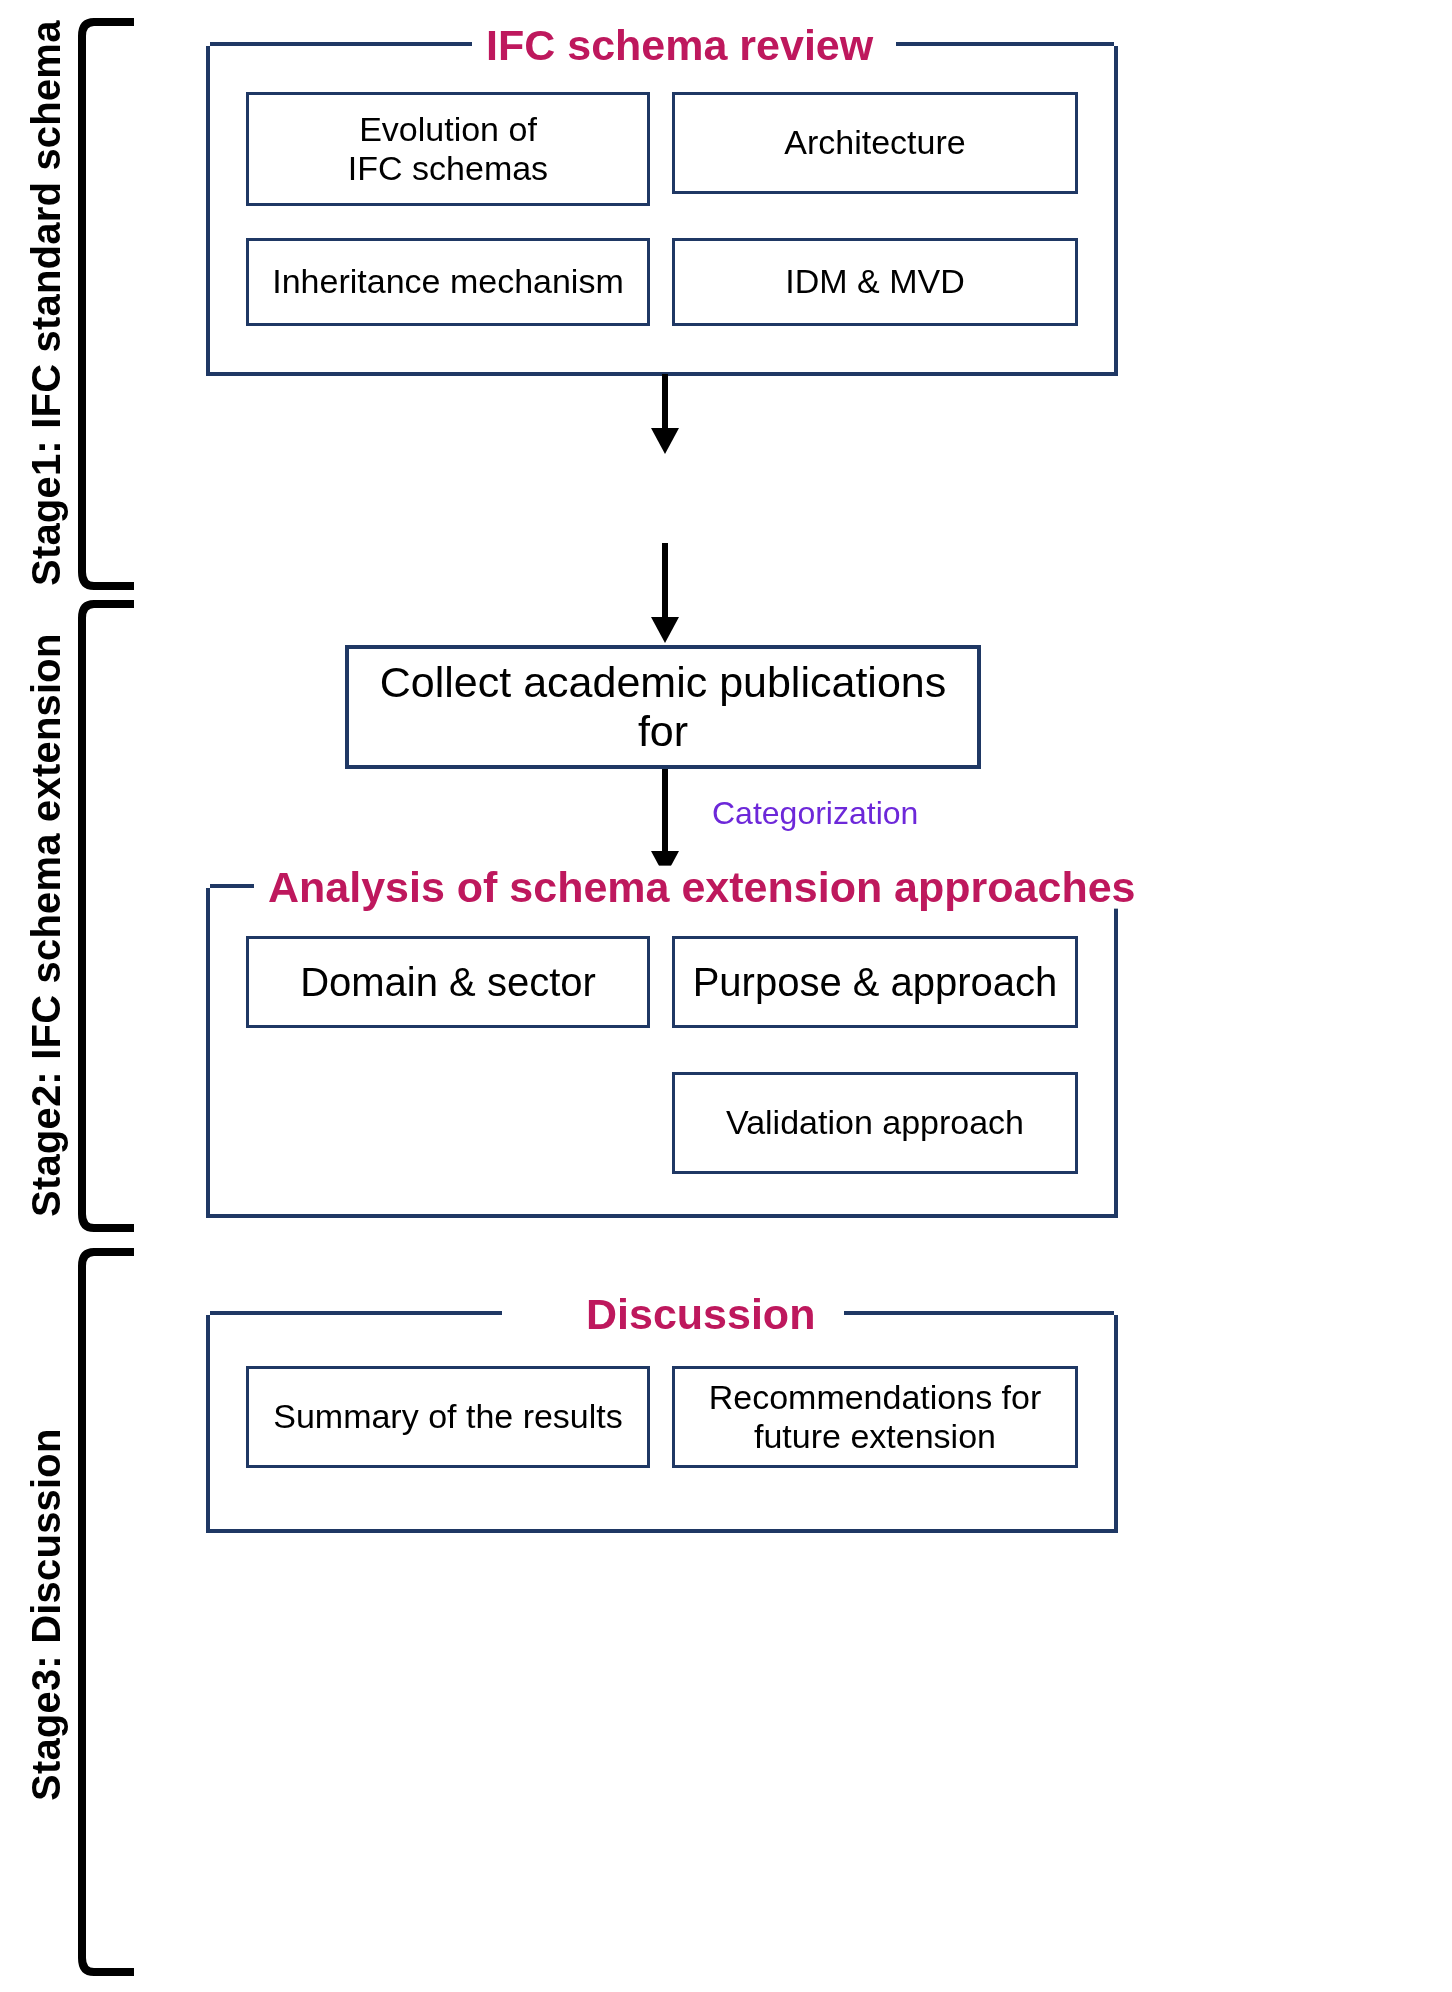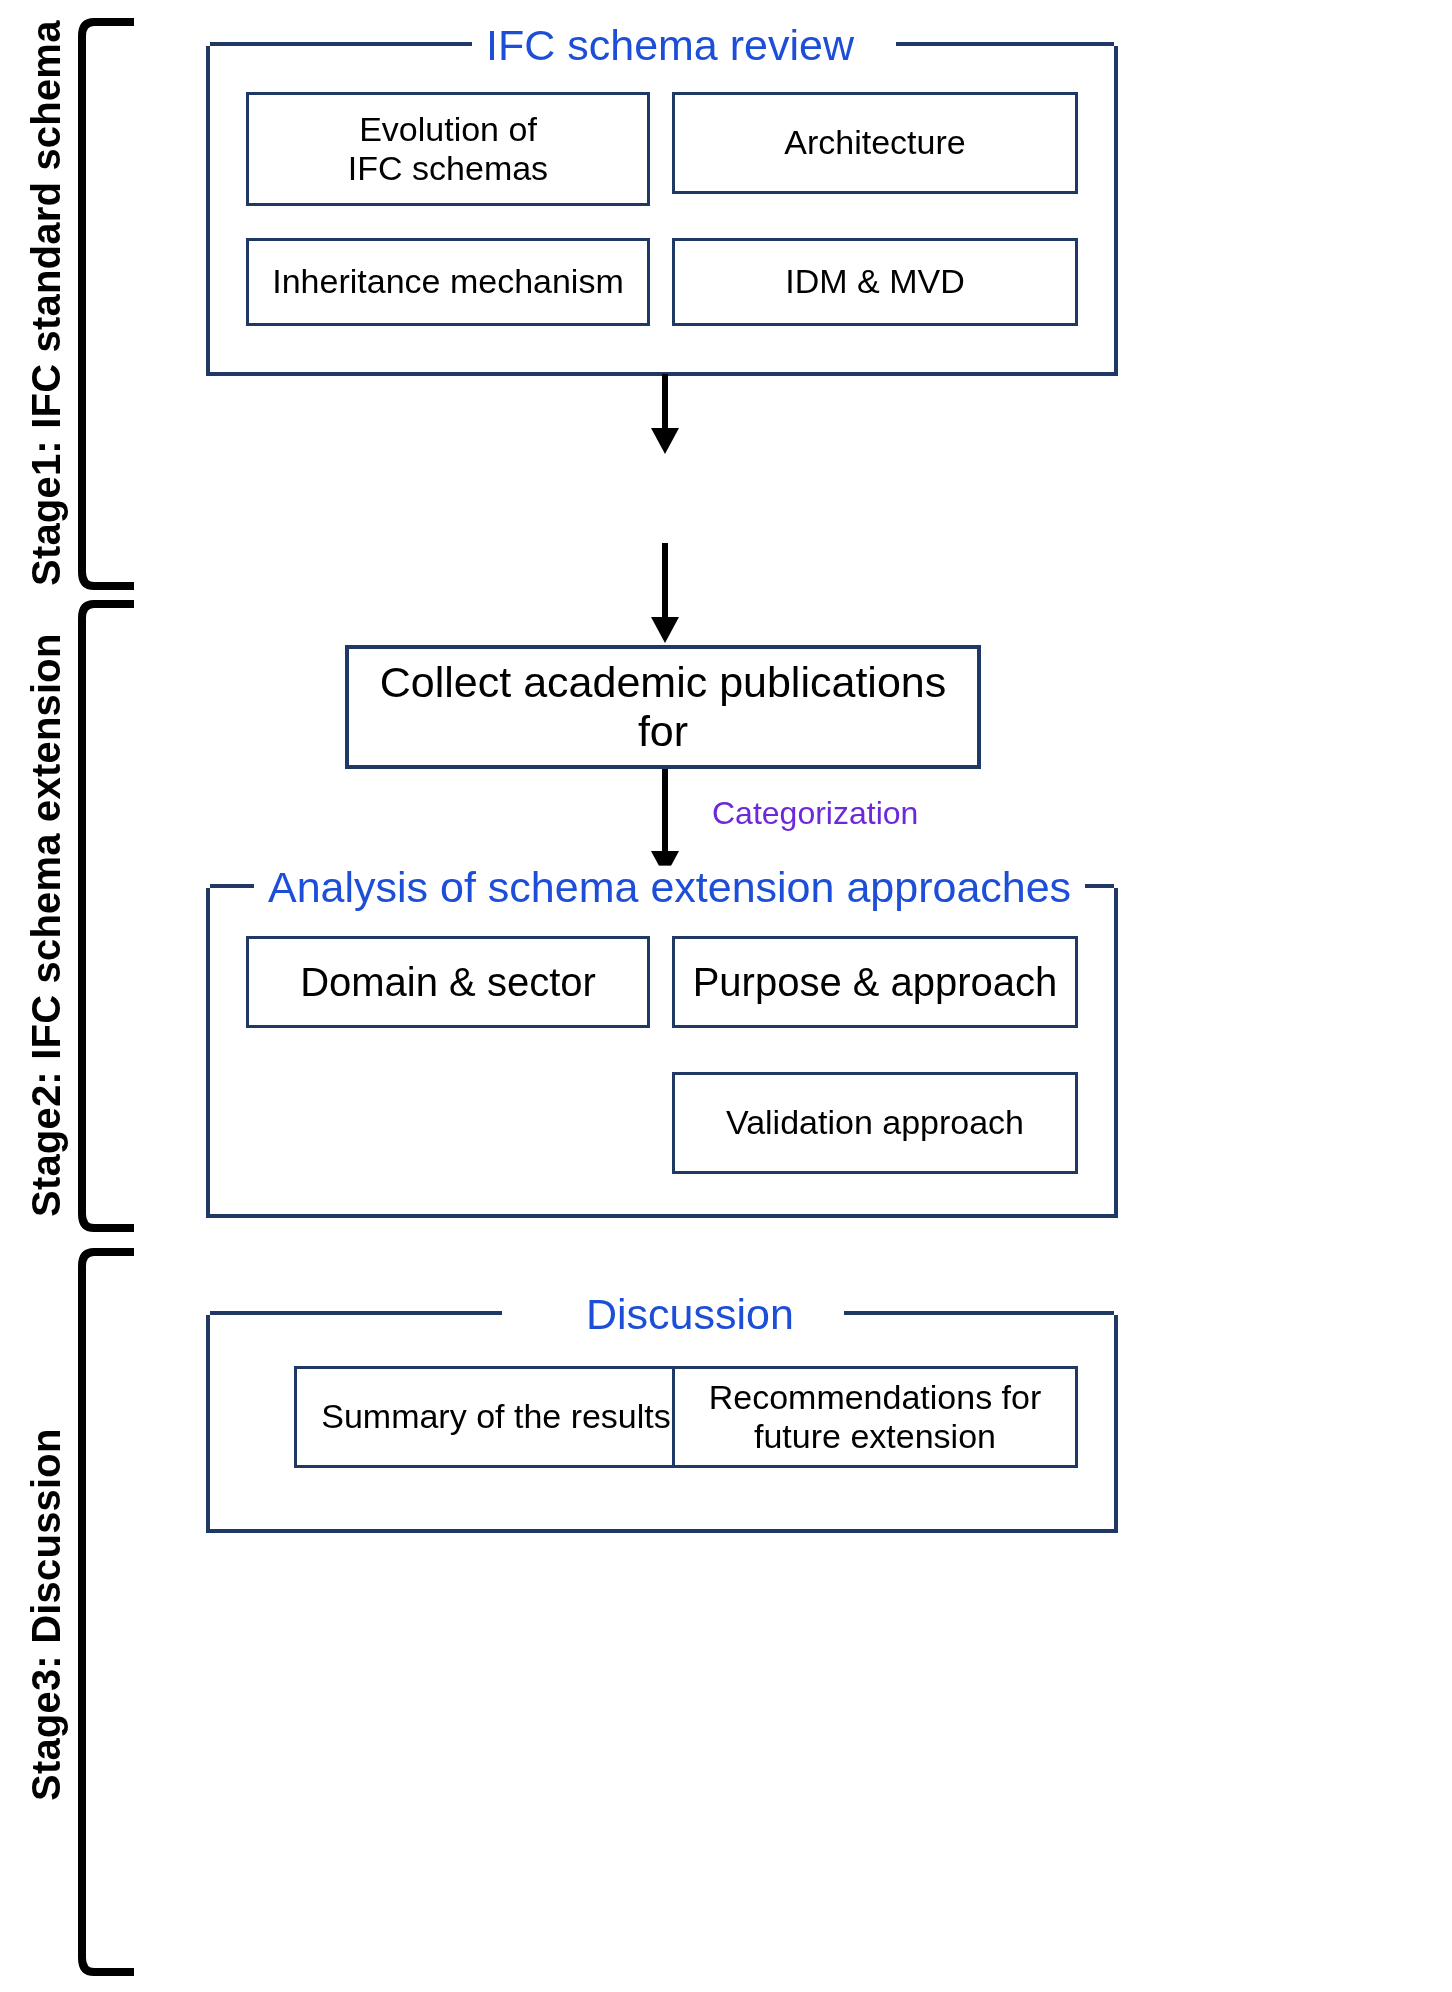--- a/index.html
+++ b/index.html
@@ -60,23 +60,23 @@
     height: 4px;
     background: #1f3864;
     flex: 0 0 auto;
   }
   .group-title {
     position: absolute;
     top: -4px;
     transform: translateY(-52%);
     background: #ffffff;
     padding: 0 14px;
-    font-weight: normal;
+    font-weight: bold;
     white-space: nowrap;
-    color: #1d4ed8;
+    color: #be185d;
     line-height: 1;
   }
 
   
   .box {
     position: absolute;
     box-sizing: border-box;
     border: 3px solid #1f3864;
     background: #ffffff;
     display: flex;
@@ -194,21 +194,21 @@
 
   <div class="group" style="left:206px; top:1315px; width:912px; height:218px;">
     <div class="group-top">
       <span class="seg" style="width:292px;"></span>
       <span style="flex:1 1 auto;"></span>
       <span class="seg" style="width:270px;"></span>
     </div>
   </div>
   <div class="group-title" style="left:572px; top:1315px; font-size:43px;">Discussion</div>
 
-  <div class="box" style="left:246px; top:1366px; width:404px; height:102px; font-size:34px;margin-left:48px;">Summary of the results</div>
+  <div class="box" style="left:246px; top:1366px; width:404px; height:102px; font-size:34px;">Summary of the results</div>
 
   <div class="box" style="left:672px; top:1366px; width:406px; height:102px; font-size:34px;">
     <span style="display:block;">
       <span>Recommendations for</span><br>
       <span>future extension</span>
     </span>
   </div>
 
 </div>
 

